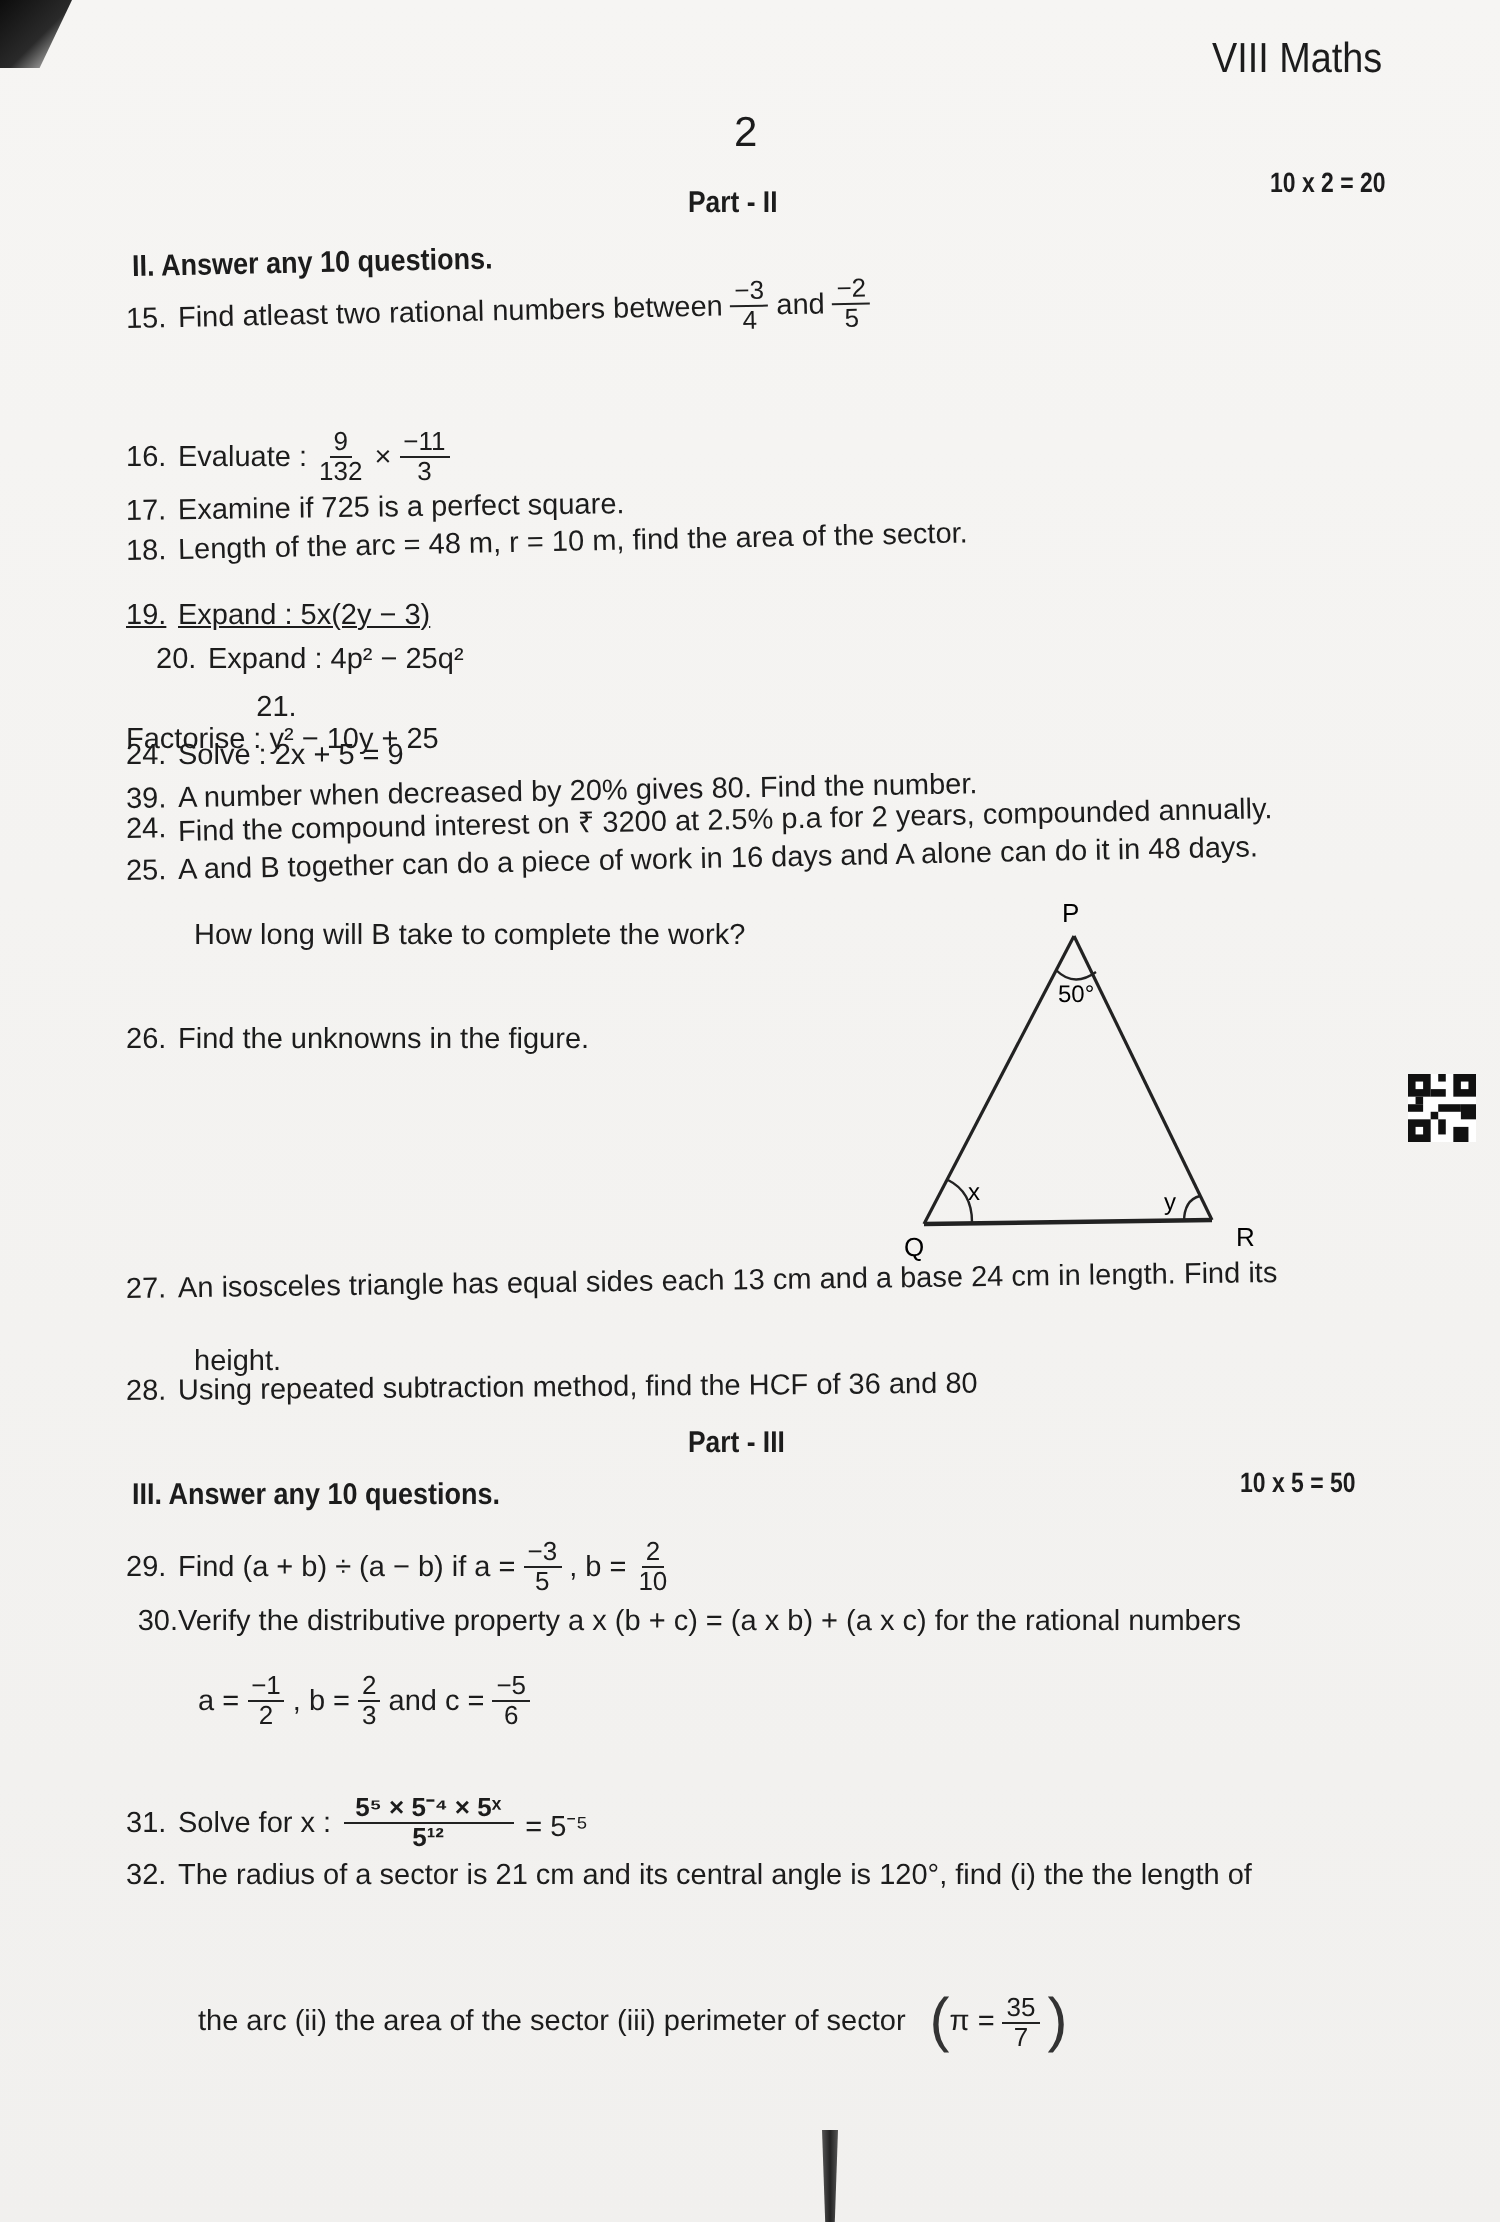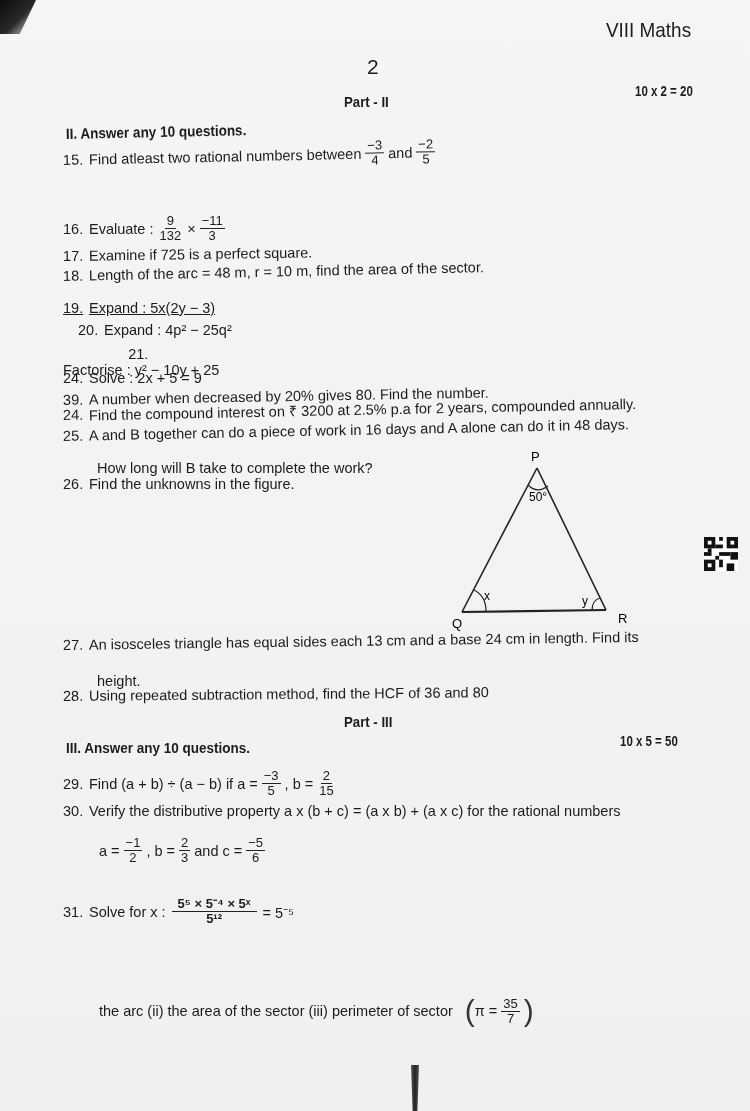--- a/index.html
+++ b/index.html
@@ -99,21 +99,21 @@
     </div>
   <div class="abs q" style="left:63px;top:405px;transform:rotate(-1.2deg);">
     <span class="num">24.</span>
       <span>Find the compound interest on ₹ 3200 at 2.5% p.a for 2 years, compounded annually.</span>
     </div>
   <div class="abs q" style="left:63px;top:428px;transform:rotate(-1.2deg);">
     <span class="num">25.</span>
       <span>A and B together can do a piece of work in 16 days and A alone can do it in 48 days.</span>
     </div>
   <div class="abs q" style="left:97px;top:460px;">How long will B take to complete the work?</div>
-  <div class="abs q" style="left:63px;top:476px;">
+  <div class="abs q" style="left:63px;top:512px;">
     <span class="num">26.</span>
       <span>Find the unknowns in the figure.</span>
     </div>
 
   <svg class="tri" width="200" height="185" viewBox="0 0 200 185">
     <line x1="97" y1="20" x2="22" y2="164" stroke="#222" stroke-width="1.6"></line>
     <line x1="97" y1="20" x2="166" y2="162" stroke="#222" stroke-width="1.6"></line>
     <line x1="22" y1="164" x2="166" y2="162" stroke="#222" stroke-width="2.2"></line>
     <path d="M88 37 Q97 46 108 38" fill="none" stroke="#222" stroke-width="1.2"></path>
     <path d="M34 142 Q46 148 46 163" fill="none" stroke="#222" stroke-width="1.2"></path>
@@ -166,25 +166,25 @@
   <div class="abs q" style="left:63px;top:769px;">
     <span class="num">29.</span>
     <span>Find (a + b) ÷ (a − b) if a =</span>
     <span class="frac">
         <span class="n">−3</span>
         <span class="d">5</span>
       </span>
     <span>, b =</span>
     <span class="frac">
         <span class="n">2</span>
-        <span class="d">15</span>
-      </span>
-  </div>
-
-  <div class="abs q" style="left:63px;top:803px;">
+        <span class="d">10</span>
+      </span>
+  </div>
+
+  <div class="abs q" style="left:63px;top:803px;text-align:right;">
     <span class="num">30.</span>
       <span>Verify the distributive property a x (b + c) = (a x b) + (a x c) for the rational numbers</span>
     </div>
   <div class="abs q" style="left:99px;top:836px;">
     <span>a =</span>
     <span class="frac">
         <span class="n">−1</span>
         <span class="d">2</span>
       </span>
     <span>, b =</span>
@@ -202,20 +202,24 @@
   <div class="abs q" style="left:63px;top:885px;margin-top:12px;">
     <span class="num">31.</span>
     <span>Solve for x :</span>
     <span class="frac" style="margin:0 6px;font-weight:bold;">
         <span class="n" style="padding:0 6px;">5⁵ × 5⁻⁴ × 5ˣ</span>
         <span class="d">5¹²</span>
       </span>
     <span>= 5⁻⁵</span>
   </div>
 
+  <div class="abs q" style="left:63px;top:930px;">
+    <span class="num">32.</span>
+      <span>The radius of a sector is 21 cm and its central angle is 120°, find   (i) the the length of</span>
+    </div>
   <div class="abs q" style="left:99px;top:996px;justify-content:space-between;">
     <span>the arc   (ii) the area of the sector     (iii) perimeter of sector</span>
     <span class="paren" style="margin-left:12px;">(</span>
     <span>π =</span>
     <span class="frac">
         <span class="n">35</span>
         <span class="d">7</span>
       </span>
     <span class="paren">)</span>
   </div>

